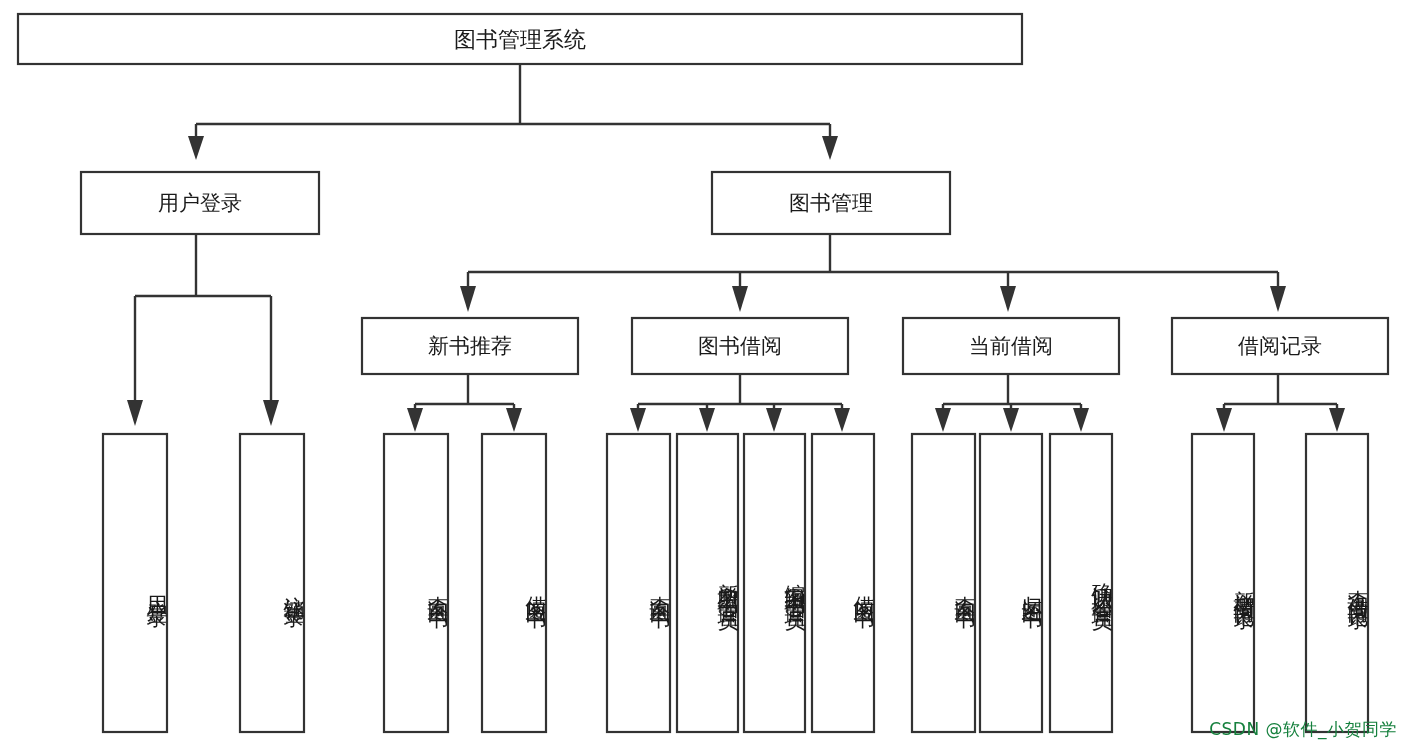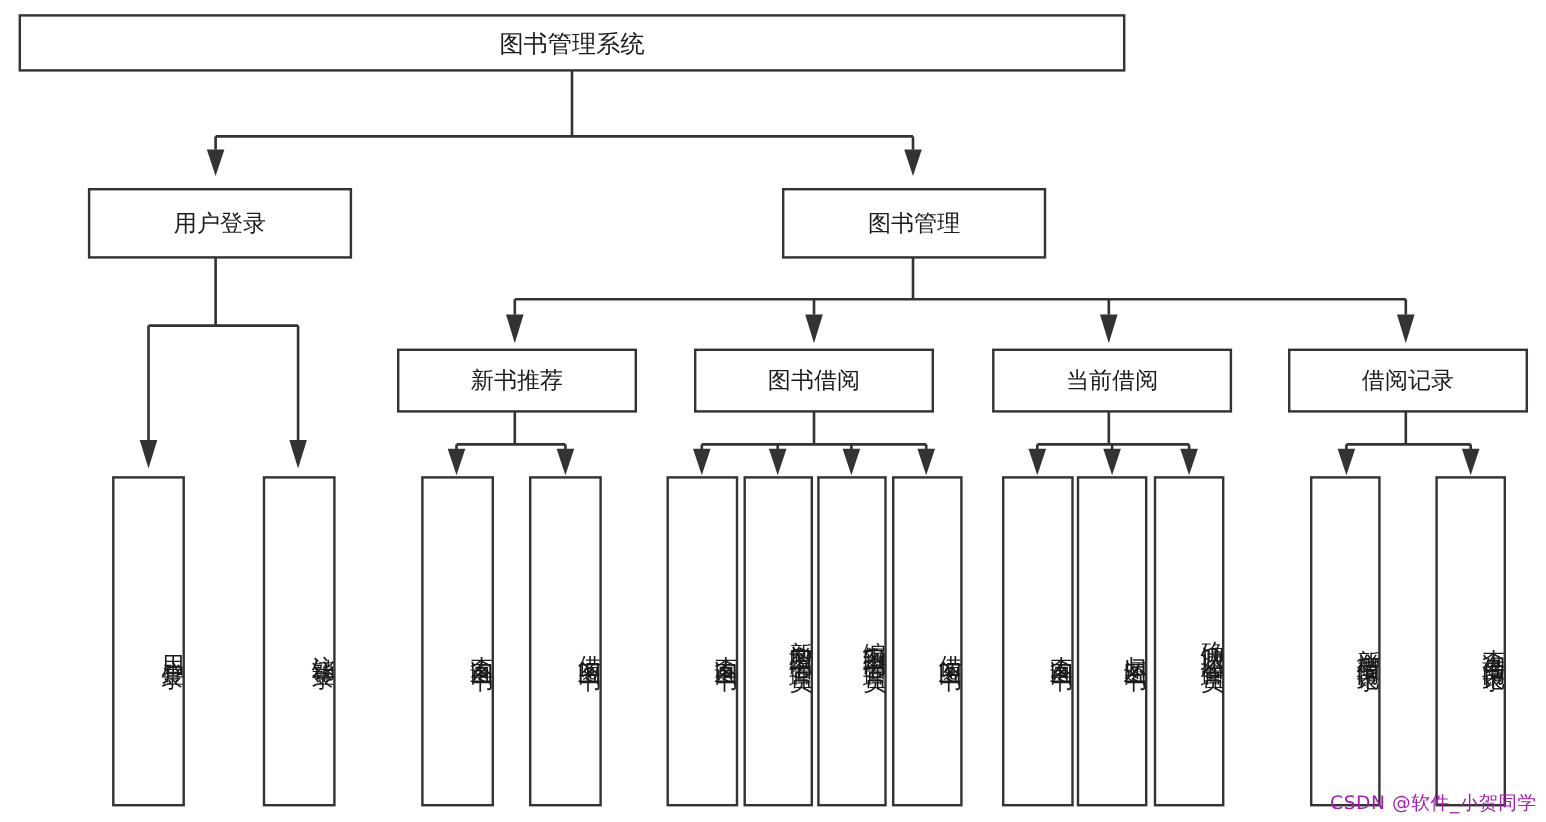--- a/index.html
+++ b/index.html
@@ -70,21 +70,21 @@
     color: #1a1a1a;
     pointer-events: none;
     user-select: none;
   }
   .watermark {
     position: absolute;
     right: 8px;
     bottom: 6px;
     font-family: "DejaVu Sans", "Liberation Sans", sans-serif;
     font-size: 17px;
-    color: #a21caf;
+    color: #15803d;
     letter-spacing: 0.5px;
     user-select: none;
   }
 </style>
 </head>
 <body>
 
 <div id="diagram-root">
 
   <svg class="flow-canvas" viewBox="0 0 1405 747">

